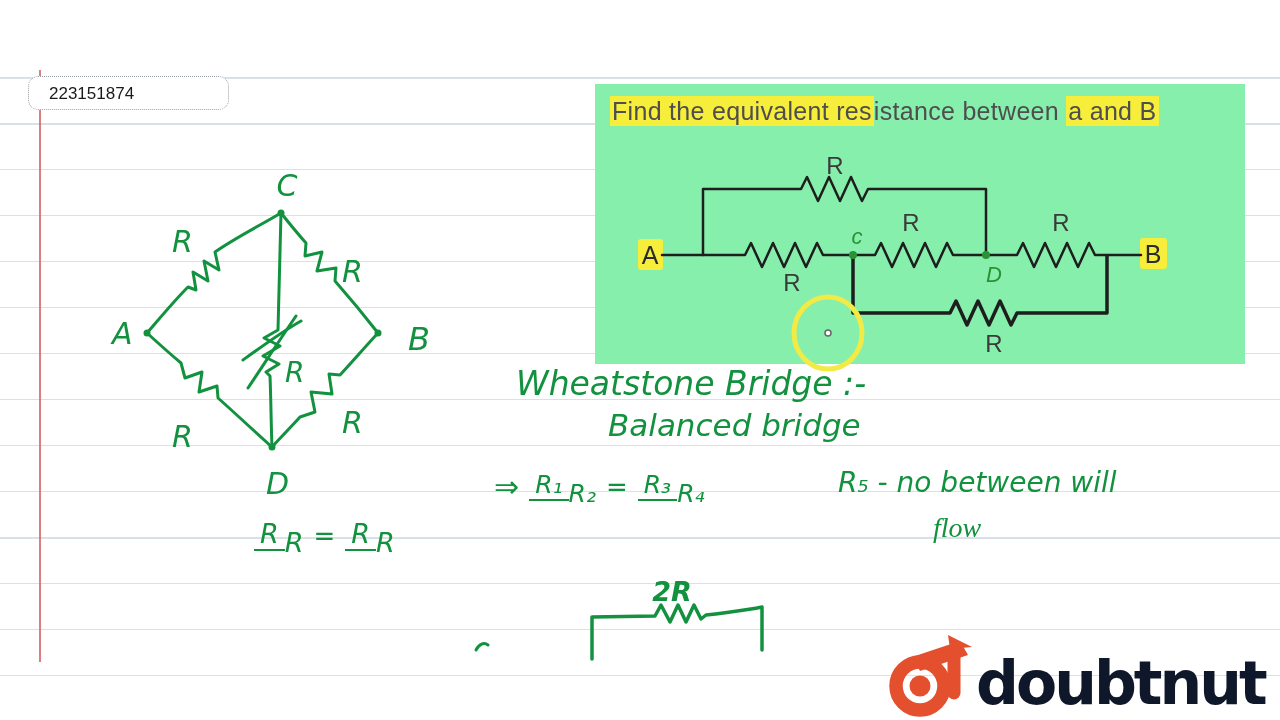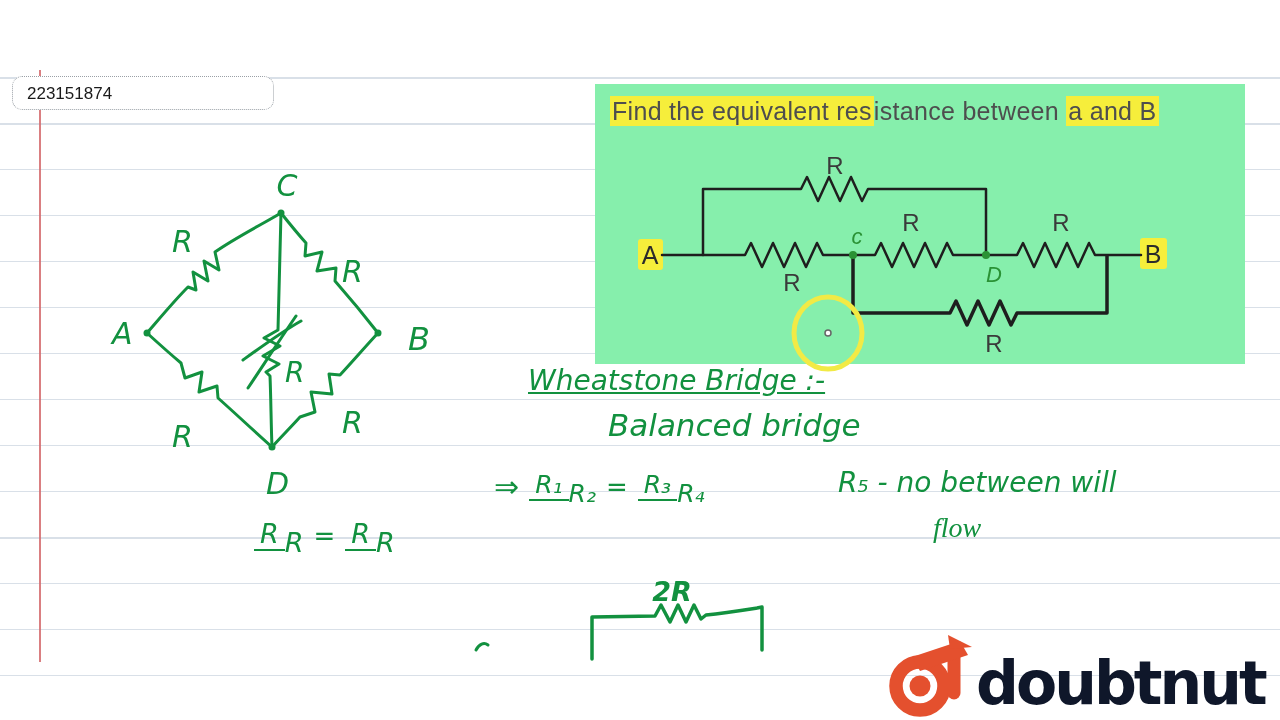--- a/index.html
+++ b/index.html
@@ -11,41 +11,41 @@
   
   .ruling{
     position:absolute;left:0;right:0;top:77px;height:601px;
     background:repeating-linear-gradient(to bottom,#d9e0e8 0 1.5px,transparent 1.5px 46px);
   }
   .margin-line{
     position:absolute;left:39px;top:70px;width:2px;height:592px;
     background:#d4696b;opacity:.85;
   }
   .idbox{
-    position:absolute;left:12px;top:76px;width:262px;height:34px;
+    position:absolute;left:28px;top:76px;width:201px;height:34px;
     border:1.6px dotted #9aa0a6;border-radius:10px;background:#fff;
-    font-size:17px;color:#1a1a1a;line-height:34px;padding-left:14px;box-sizing:border-box;
+    font-size:17px;color:#1a1a1a;line-height:34px;padding-left:20px;box-sizing:border-box;
   }
   
   .qpanel{
     position:absolute;left:595px;top:84px;width:650px;height:280px;
     background:#86efac;
   }
   .qtitle{
     position:absolute;left:15px;top:12px;width:625px;
     font-size:25px;letter-spacing:.3px;color:#4e4e4e;line-height:1.2;
   }
   .hl{background:#f6ee3b;padding:1px 2px;}
   .qcircuit{position:absolute;left:0;top:0;overflow:visible;}
   
   .ink{
     position:absolute;color:#12913f;font-family:"DejaVu Sans",sans-serif;
     font-style:italic;white-space:nowrap;
   }
-  .note-heading{left:528px;top:364px;font-size:28px;text-decoration:underline;}
+  .note-heading{left:516px;top:364px;font-size:33px;}
   .note-sub{left:608px;top:395px;font-size:31px;margin-top:12px;}
   .eq-row{display:flex;align-items:center;gap:10px;}
   .eq1{left:494px;top:466px;}
   .eq1 .arrow{font-size:30px;}
   .eq1 .frac{font-size:25px;}
   .eq2{left:254px;top:514px;}
   .eq2 .frac{font-size:27px;}
   .eqsign{font-size:26px;}
   .frac{display:inline-flex;flex-direction:row;align-items:center;line-height:1.05;}
   .frac .num{border-bottom:2.5px solid #12913f;padding:0 6px 1px;}

